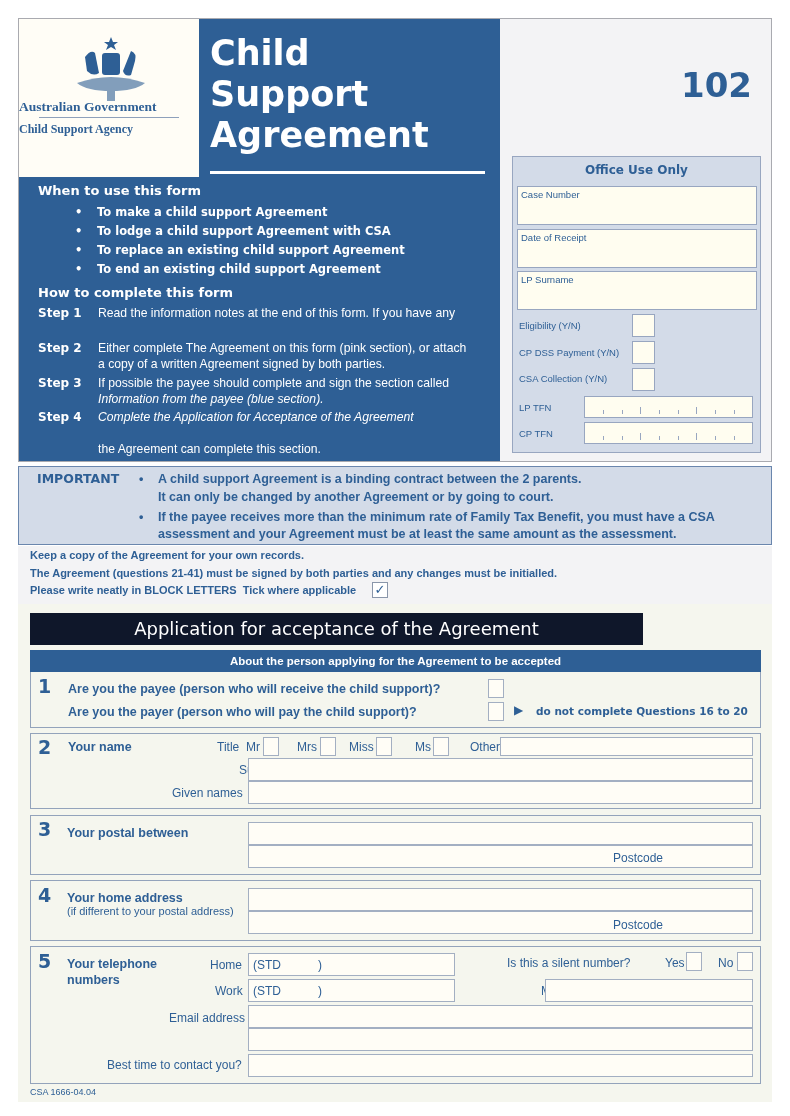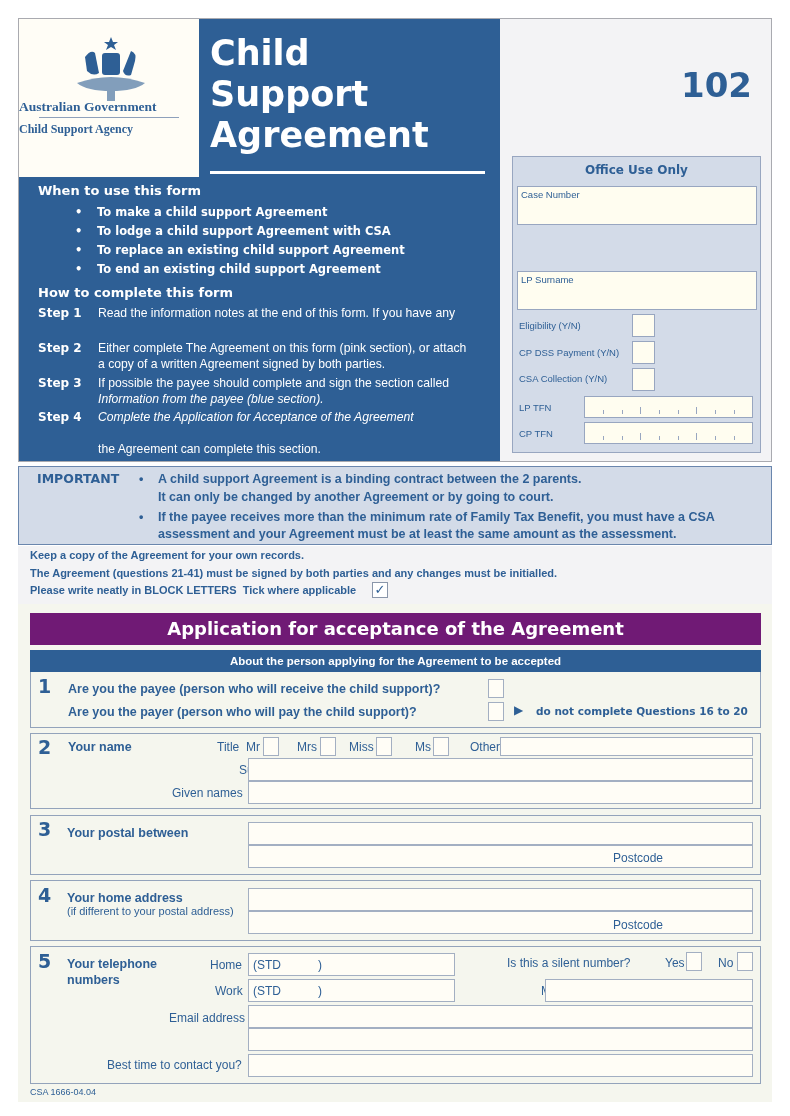--- a/index.html
+++ b/index.html
@@ -27,21 +27,21 @@
   .tfn { width: 169px; height: 22px; background: #fffdf0; border: 1px solid #98a6c0; }
   .tick { position: absolute; bottom: 3px; width: 1px; background: #98a6c0; }
   
   #important { left: 18px; top: 466px; width: 754px; height: 79px; background: #d3dbe8; border: 1.5px solid #6a86ad; }
   .imp-txt { font-family: "Liberation Sans", sans-serif; font-weight: bold; font-size: 12.5px; color: #2e5f95; line-height: 18px; }
   #notes { left: 18px; top: 546px; width: 754px; height: 58px; background: #f3f3f5; }
   .note-txt { font-weight: bold; font-size: 11px; color: #2e5f95; }
   #tick-box { width: 16px; height: 16px; border: 1px solid #8a96aa; background: #fff; font-size: 13px; line-height: 14px; text-align: center; color: #2e5f95; }
   
   #app-bg { left: 18px; top: 604px; width: 754px; height: 498px; background: #f5f6ee; }
-  #app-title { left: 30px; top: 613px; width: 731px; height: 32px; background: #701a75; color: #fff; font-family: "DejaVu Sans", sans-serif; font-weight: bold; font-size: 18px; text-align: center; line-height: 32px; }
+  #app-title { left: 30px; top: 613px; width: 613px; height: 32px; background: #0f172a; color: #fff; font-family: "DejaVu Sans", sans-serif; font-weight: normal; font-size: 18px; text-align: center; line-height: 32px; }
   .q-frame { left: 30px; width: 731px; border: 1.5px solid #93a3bb; background: #f5f6ee; }
   #q1-head { left: 30px; top: 650px; width: 731px; height: 22px; background: #2e5f95; color: #fff; font-weight: bold; font-size: 11.5px; text-align: center; line-height: 22px; }
   .qnum { font-family: "DejaVu Sans", sans-serif; font-weight: bold; font-size: 19px; color: #2e5f95; }
   .qtxt { font-family: "Liberation Sans", sans-serif; font-weight: bold; font-size: 12.5px; color: #2e5f95; }
   .lbl { font-size: 12px; color: #2e5f95; }
   .inp { background: #fffdf6; border: 1px solid #a3afc2; }
   .cbox { width: 16px; height: 19px; background: #fffdf6; border: 1px solid #a3afc2; }
   .small { font-size: 9px; color: #2e5f95; }
 </style>
 </head>
@@ -96,20 +96,21 @@
   <div class="abs step-txt" style="left:79px;top:214px;font-style:italic;">Information from the payee (blue section).</div>
 
   <div class="abs step-lbl" style="left:19px;top:233px;">Step 4</div>
   <div class="abs step-txt" style="left:79px;top:232px;font-style:italic;">Complete the Application for Acceptance of the Agreement</div>
   <div class="abs step-txt" style="left:79px;top:264px;">the Agreement can complete this section.</div>
 </div>
 
 <div class="abs" id="office">
   <div class="abs" id="office-title">Office Use Only</div>
   <div class="abs ofield" style="top:29px;"><span>Case Number</span></div>
+  <div class="abs ofield" style="top:72px;"><span>Date of Receipt</span></div>
   <div class="abs ofield" style="top:114px;"><span>LP Surname</span></div>
 
   <div class="abs olbl" style="left:6px;top:163px;">Eligibility (Y/N)</div>
   <div class="abs obox" style="left:119px;top:157px;"></div>
   <div class="abs olbl" style="left:6px;top:190px;">CP DSS Payment (Y/N)</div>
   <div class="abs obox" style="left:119px;top:184px;"></div>
   <div class="abs olbl" style="left:6px;top:216px;">CSA Collection (Y/N)</div>
   <div class="abs obox" style="left:119px;top:211px;"></div>
 
   <div class="abs olbl" style="left:6px;top:245px;">LP TFN</div>

